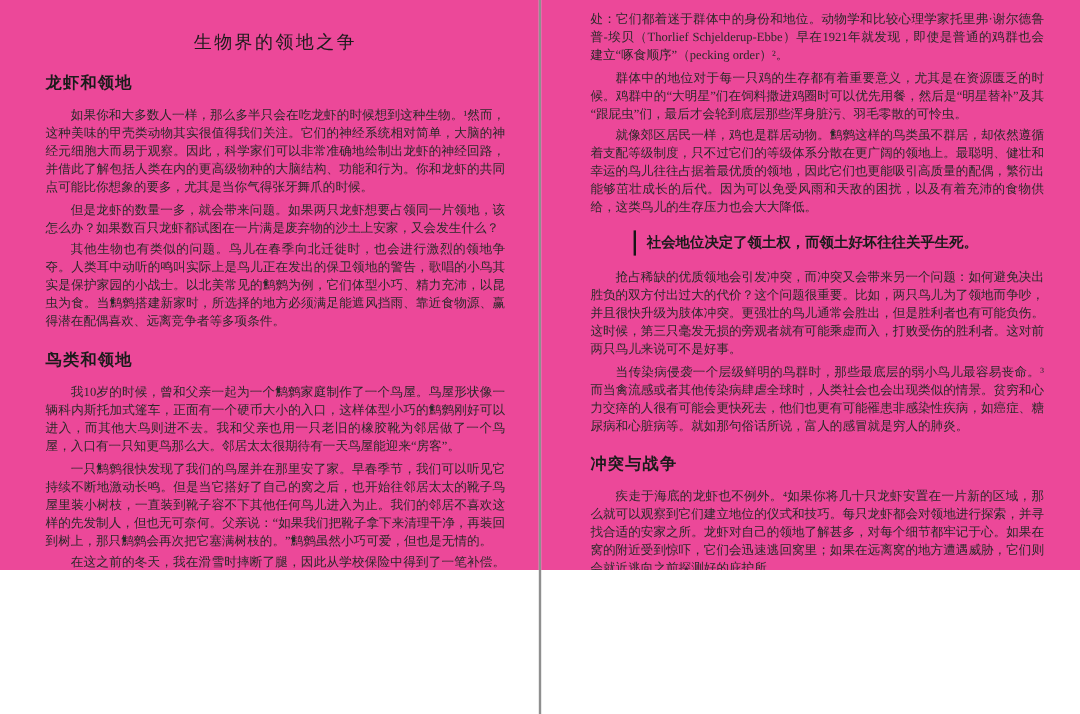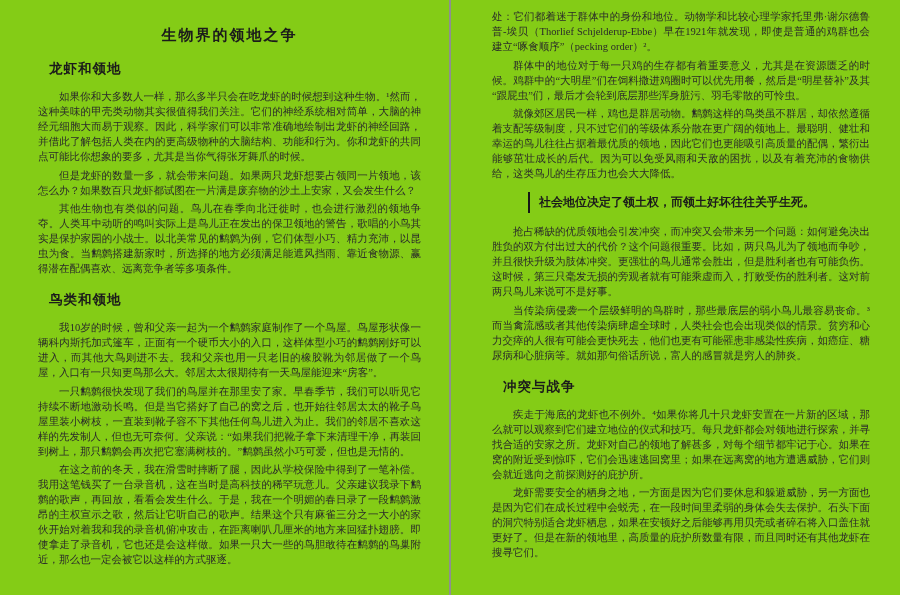--- a/index.html
+++ b/index.html
@@ -4,32 +4,32 @@
 <style>
   html, body { margin:0; padding:0; background:#ffffff; }
   .spread {
     width:900px; height:595px;
     display:flex;
     background:#ffffff;
     overflow:hidden;
     font-family:"Liberation Serif","DejaVu Serif",serif;
     color:#262626;
   }
-  .page { box-sizing:border-box; height:595px; overflow:hidden; background:#84cc16; }
+  .page { box-sizing:border-box; height:475px; overflow:hidden; background:#ec4899; }
   .page-left  { width:449px; padding:16px 28px 0 38px; }
   .page-right { width:449px; padding:9px 30px 0 41px; }
   .divider { width:2px; background:#8f8f8f; flex:none; height:595px; }
 
   .doc-title {
-    font-size:15px; font-weight:bold; text-align:center;
+    font-size:15px; font-weight:normal; text-align:center;
     margin:10px 0 12px 0; color:#1b1b1b; letter-spacing:2px;
   }
   .section-heading {
     font-size:13.5px; font-weight:bold;
-    margin:15px 0 11px 11px; color:#1b1b1b; letter-spacing:1px;
+    margin:15px 0 11px 0; color:#1b1b1b; letter-spacing:1px;
   }
   .body-para {
     font-size:10.5px; line-height:15px;
     margin:0 0 3.5px 0;
     text-align:justify; text-indent:2em;
     color:#2a2a2a;
   }
   .pull-quote {
     font-size:12px; line-height:15px; font-weight:bold;
     border-left:2px solid #161616;

